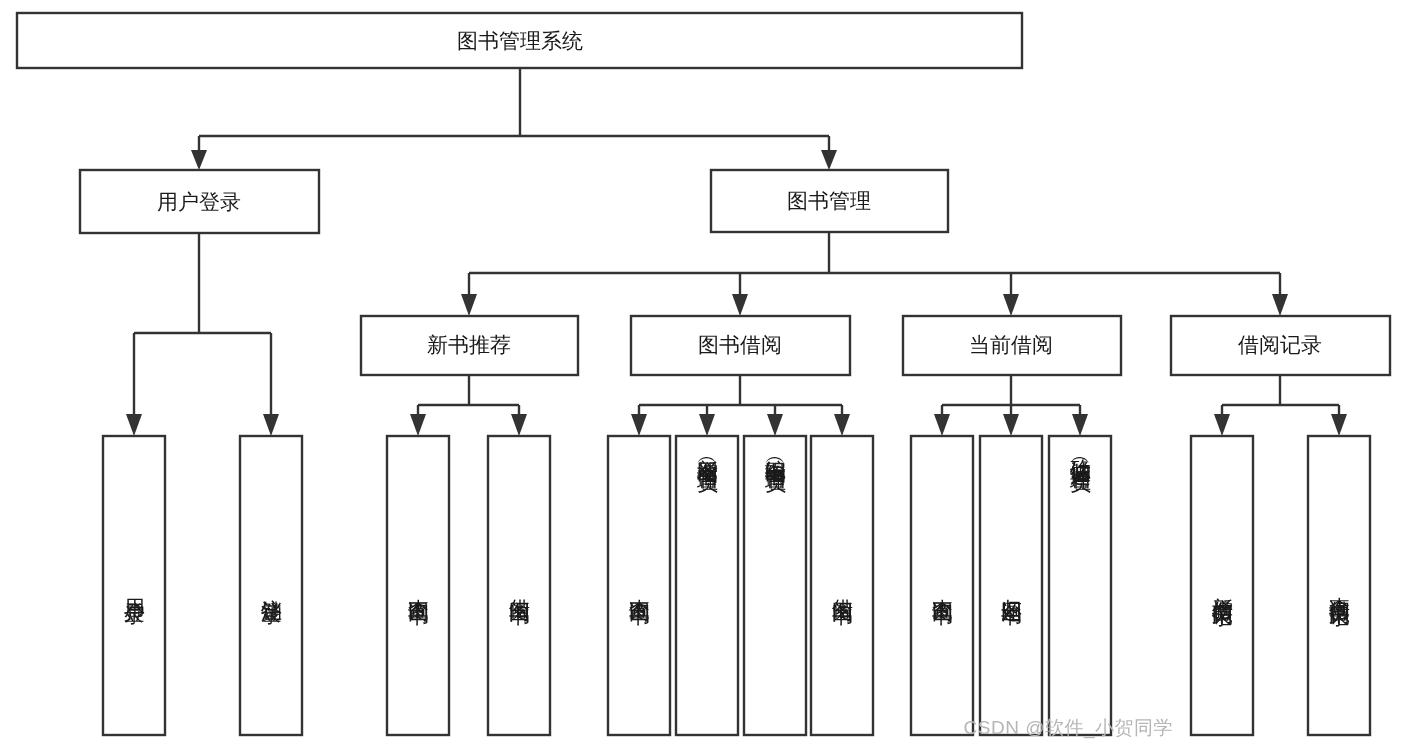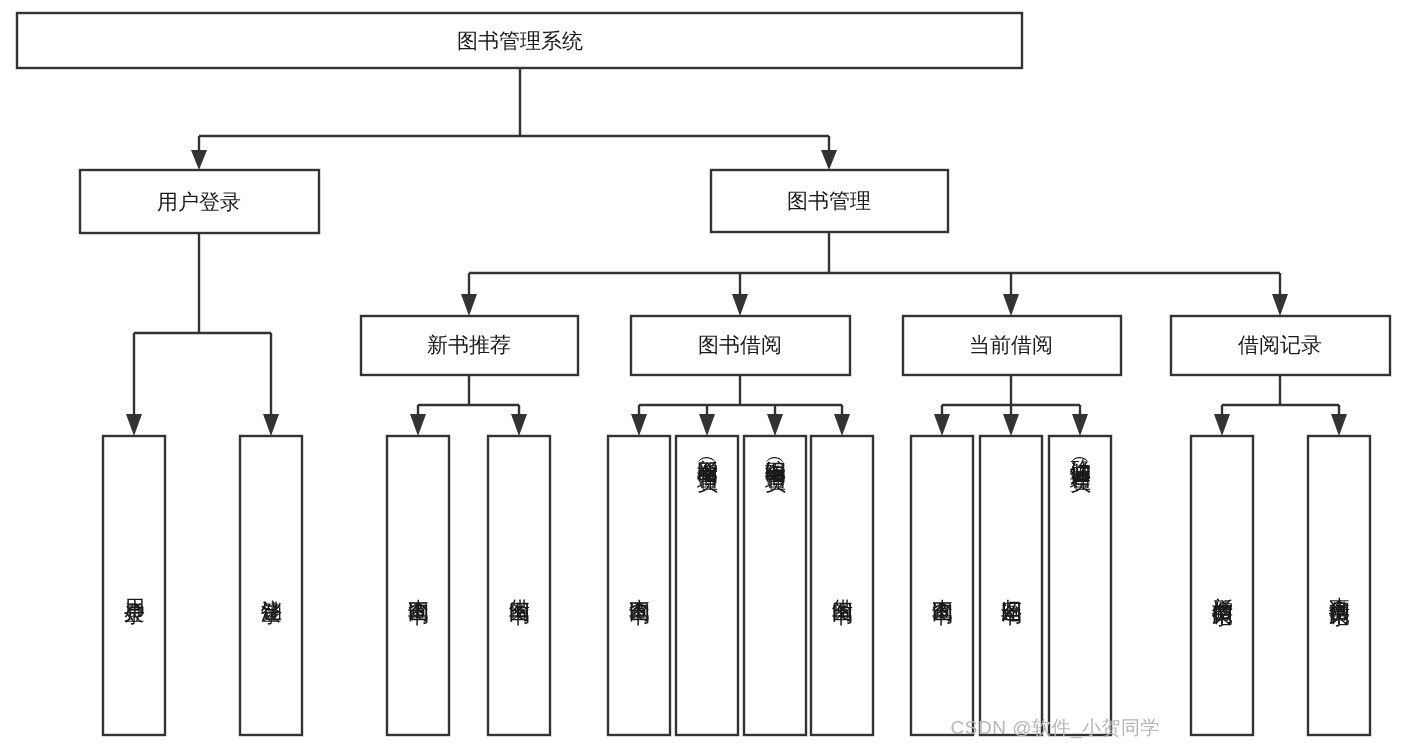--- a/index.html
+++ b/index.html
@@ -11,20 +11,21 @@
     width: 1405px;
     height: 747px;
     font-family: "Liberation Sans", "DejaVu Sans", sans-serif;
     overflow: hidden;
     position: relative;
   }
   #diagram-root {
     position: relative;
     width: 1168px;
     height: 747px;
+    padding-left: 13px;
   }
   svg.diagram {
     position: absolute;
     top: 0;
     left: 0;
     width: 1405px;
     height: 747px;
     display: block;
   }
   .node-box {

